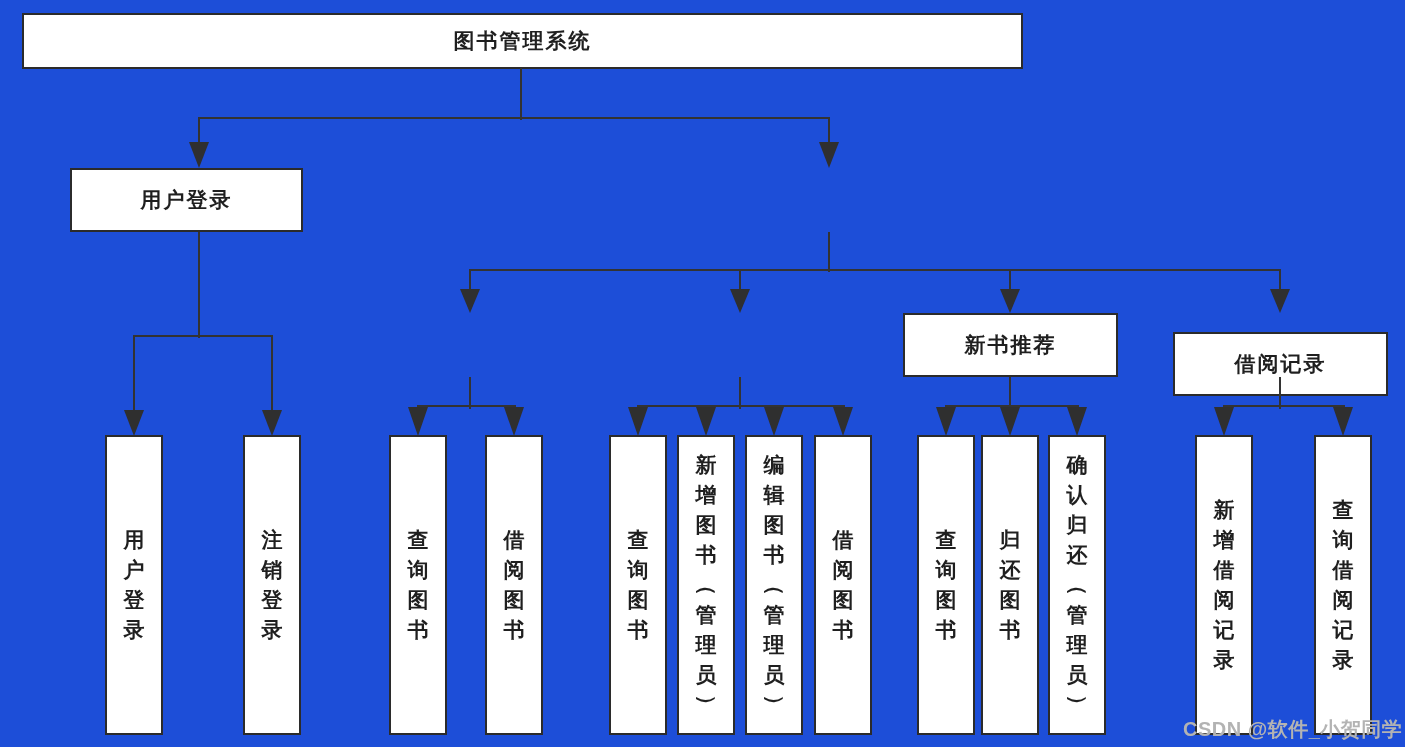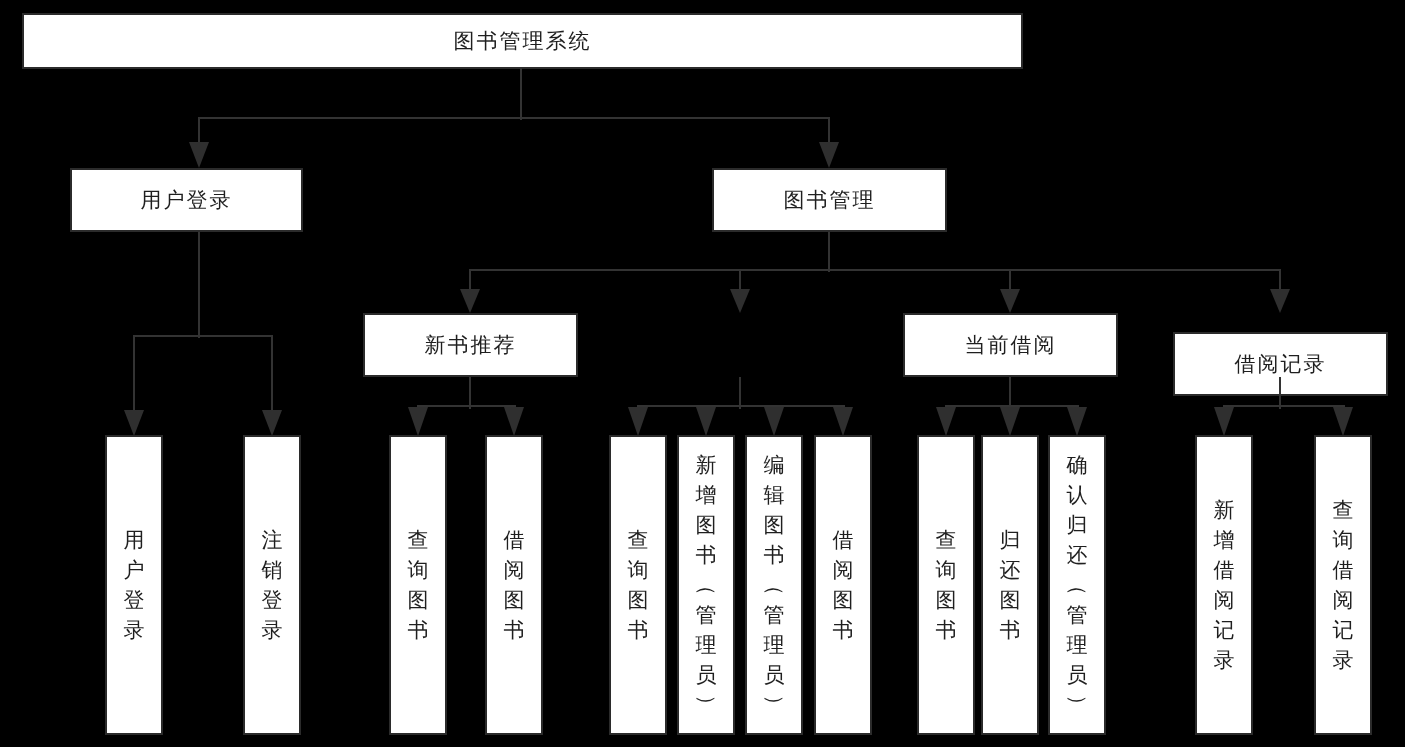--- a/index.html
+++ b/index.html
@@ -1,18 +1,18 @@
 <!DOCTYPE html>
 <html><head>
 <meta charset="utf-8">
 <style>
   html,body{margin:0;padding:0;background:#ffffff;}
   .canvas{
-    position:relative;width:1405px;height:747px;background:#000000;overflow:hidden;
-    font-family:"Liberation Sans","DejaVu Sans",sans-serif;color:#1a1a1a;
+    position:relative;width:1405px;height:747px;background:#1d4ed8;overflow:hidden;
+    font-family:"Liberation Sans","DejaVu Sans",sans-serif;color:#1a1a1a;font-weight:bold;
   }
   .box{
     position:absolute;background:#ffffff;border:2px solid #2b2b2b;box-sizing:border-box;
     display:flex;align-items:center;justify-content:center;
   }
   .hbox .lbl{font-size:21px;letter-spacing:2px;color:#1f1f1f;white-space:nowrap;}
   .vbox{top:435px;height:300px;width:58px;}
   .vlabel{display:flex;flex-direction:column;align-items:center;justify-content:center;}
   .vchar{display:block;height:30px;line-height:30px;font-size:21px;color:#1f1f1f;text-align:center;}
   .vchar.rot{transform:rotate(90deg);}
@@ -32,29 +32,23 @@
 
 <div class="canvas">
 
   <div class="box hbox" style="left:22px;top:13px;width:1001px;height:56px">
     <span class="lbl">图书管理系统</span>
   </div>
 
   <div class="box hbox" style="left:70px;top:168px;width:233px;height:64px">
     <span class="lbl">用户登录</span>
   </div>
-  <div class="box hbox" style="left:712px;top:168px;width:235px;height:64px">
-    <span class="lbl">图书管理</span>
-  </div>
-
-  <div class="box hbox" style="left:363px;top:313px;width:215px;height:64px">
+
+  <div class="box hbox" style="left:903px;top:313px;width:215px;height:64px">
     <span class="lbl">新书推荐</span>
-  </div>
-  <div class="box hbox" style="left:903px;top:313px;width:215px;height:64px">
-    <span class="lbl">当前借阅</span>
   </div>
   <div class="box hbox" style="left:1173px;top:332px;width:215px;height:64px">
     <span class="lbl">借阅记录</span>
   </div>
 
   <div class="box vbox" style="left:105px">
     <span class="vlabel">
         <span class="vchar">用</span>
         <span class="vchar">户</span>
         <span class="vchar">登</span>
@@ -218,14 +212,15 @@
   <div class="arrow a29" style="left:628px;top:407px"></div>
   <div class="arrow a29" style="left:696px;top:407px"></div>
   <div class="arrow a29" style="left:764px;top:407px"></div>
   <div class="arrow a29" style="left:833px;top:407px"></div>
   <div class="arrow a29" style="left:936px;top:407px"></div>
   <div class="arrow a29" style="left:1000px;top:407px"></div>
   <div class="arrow a29" style="left:1067px;top:407px"></div>
   <div class="arrow a29" style="left:1214px;top:407px"></div>
   <div class="arrow a29" style="left:1333px;top:407px"></div>
 
+  <div class="watermark">CSDN @软件_小贺同学</div>
 
 </div>
 
 </body></html>

